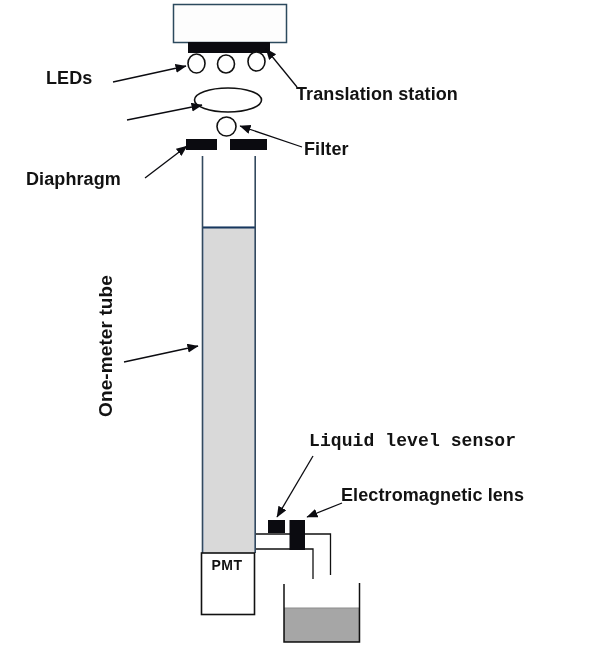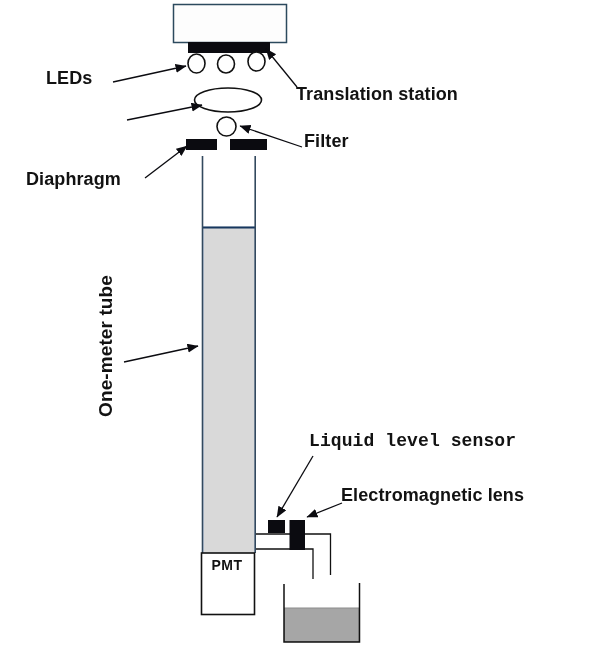--- a/index.html
+++ b/index.html
@@ -98,21 +98,21 @@
       <line x1="313" y1="456" x2="277" y2="517" marker-end="url(#arrowhead)"></line>
       <line x1="342" y1="503" x2="307" y2="517" marker-end="url(#arrowhead)"></line>
     </g>
   </svg>
 
   <div class="lbl" style="left:46px; top:69px;">LEDs</div>
 
   <div class="lbl" style="left:296px; top:85px;">Translation station</div>
 
 
-  <div class="lbl" style="left:304px; top:132px;">Filter</div>
+  <div class="lbl" style="left:304px; top:140px;">Filter</div>
 
   <div class="lbl" style="left:26px; top:170px;">Diaphragm</div>
 
   <div class="lbl lbl-rotated" style="left:106px; top:346px;">One-meter tube</div>
 
   <div class="lbl" style="left:309px; top:432px;font-family:Liberation Mono, monospace;">Liquid level sensor</div>
 
   <div class="lbl" style="left:341px; top:486px;">Electromagnetic lens</div>
 
   <div class="lbl lbl-pmt" style="left:227px; top:566px;">PMT</div>

